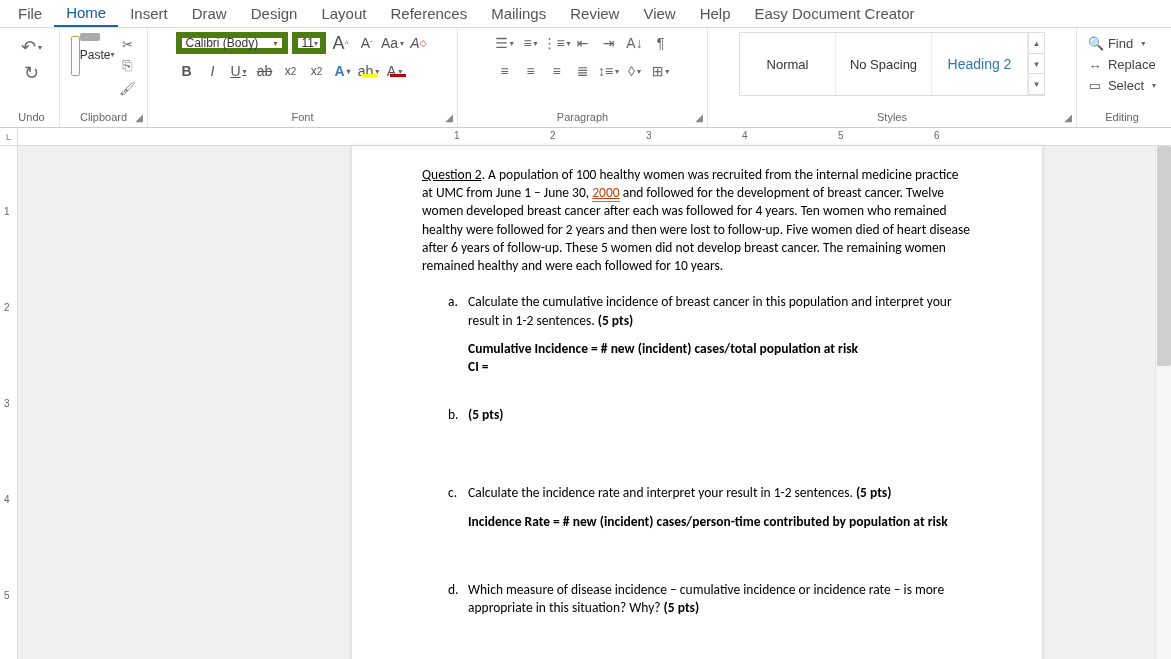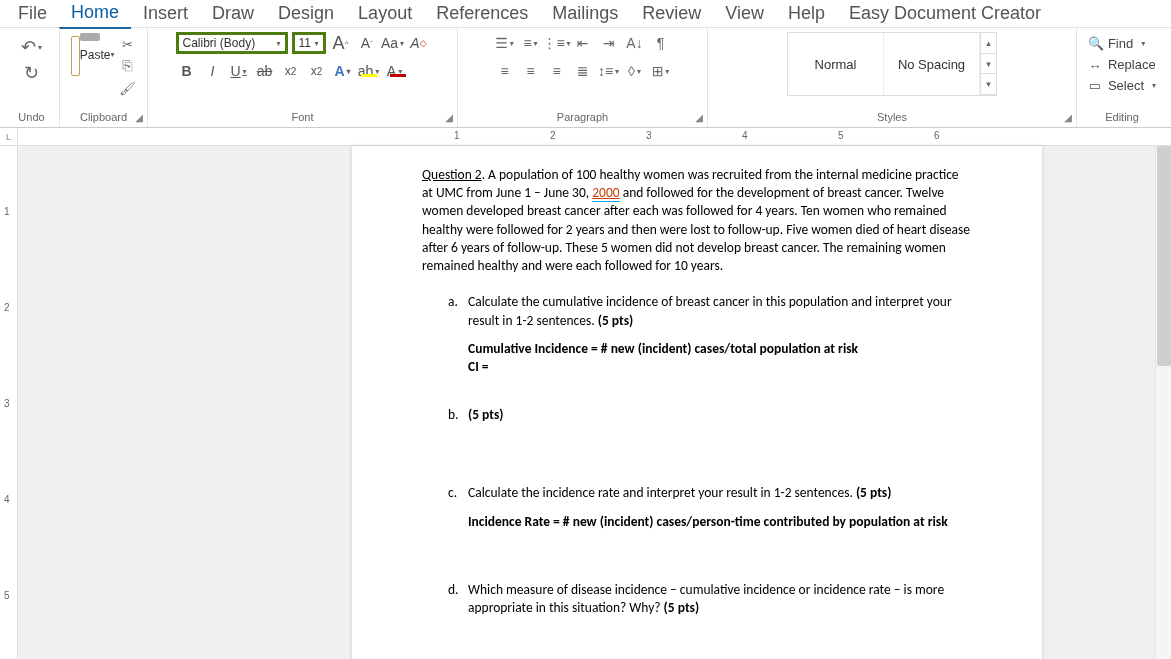--- a/index.html
+++ b/index.html
@@ -16,21 +16,21 @@
     .menubar {
       display: flex;
       align-items: center;
       height: 28px;
       background: #fff;
       border-bottom: 1px solid #e1e1e1;
       padding: 0 6px;
     }
     .menu-tab {
       padding: 4px 12px;
-      font-size: 18px;
+      font-size: 15px;
       color: #555;
       cursor: pointer;
     }
     .menu-tab.active {
       color: #0a5ea2;
       border-bottom: 2px solid #1c63a4;
       font-weight: 400;
     }
     .ribbon {
       display: flex;
@@ -67,21 +67,21 @@
     
     .clipboard-row { display: flex; gap: 4px; }
     .paste-btn { display: flex; flex-direction: row; align-items: center; width: 44px; }
     .clipboard-icon { width: 36px; height: 40px; border: 1px solid #c69c4b; background: linear-gradient(#fff 30%, #fff 30%); position: relative; border-radius: 2px; margin-top: 4px; }
     .clipboard-icon::before { content: ""; position: absolute; top: -4px; left: 8px; width: 20px; height: 8px; background: #aaa; border-radius: 2px; }
     .clipboard-mini-col { display: flex; flex-direction: column; gap: 6px; padding-top: 4px; }
     .mini-ic { width: 18px; height: 16px; display: flex; align-items: center; justify-content: center; color: #666; font-size: 13px; }
     
     .font-col { display: flex; flex-direction: column; gap: 6px; }
     .font-row { display: flex; align-items: center; gap: 4px; }
-    .font-select { border: 3px solid #4d7c0f; height: 22px; padding: 0 4px; font-size: 12px; background: #fff; display: flex; align-items: center; justify-content: space-between; }
+    .font-select { border: 6px solid #4d7c0f; height: 22px; padding: 0 4px; font-size: 12px; background: #fff; display: flex; align-items: center; justify-content: space-between; }
     .font-name { width: 112px; }
     .font-size { width: 34px; }
     .font-ic { width: 22px; height: 22px; display: flex; align-items: center; justify-content: center; color: #555; font-size: 14px; }
     .font-ic.big { font-size: 18px; }
     .bold { font-weight: bold; }
     .italic { font-style: italic; }
     .underline { text-decoration: underline; }
     .strike { text-decoration: line-through; }
     .sub { font-size: 12px; }
     .sup { font-size: 12px; }
@@ -252,20 +252,21 @@
     </div>
     <div class="ribbon-group-label">Paragraph</div>
     <div class="dlg">◢</div>
   </div>
 
   <div class="ribbon-group" style="flex:1">
     <div class="ribbon-content" style="width:100%;justify-content:center">
       <div class="styles-row">
         <div class="style-card">Normal</div>
         <div class="style-card">No Spacing</div>
+        <div class="style-card heading">Heading 2</div>
         <div class="styles-handles">
           <div>▴</div>
           <div>▾</div>
           <div>▾</div>
         </div>
       </div>
     </div>
     <div class="ribbon-group-label">Styles</div>
     <div class="dlg">◢</div>
   </div>

